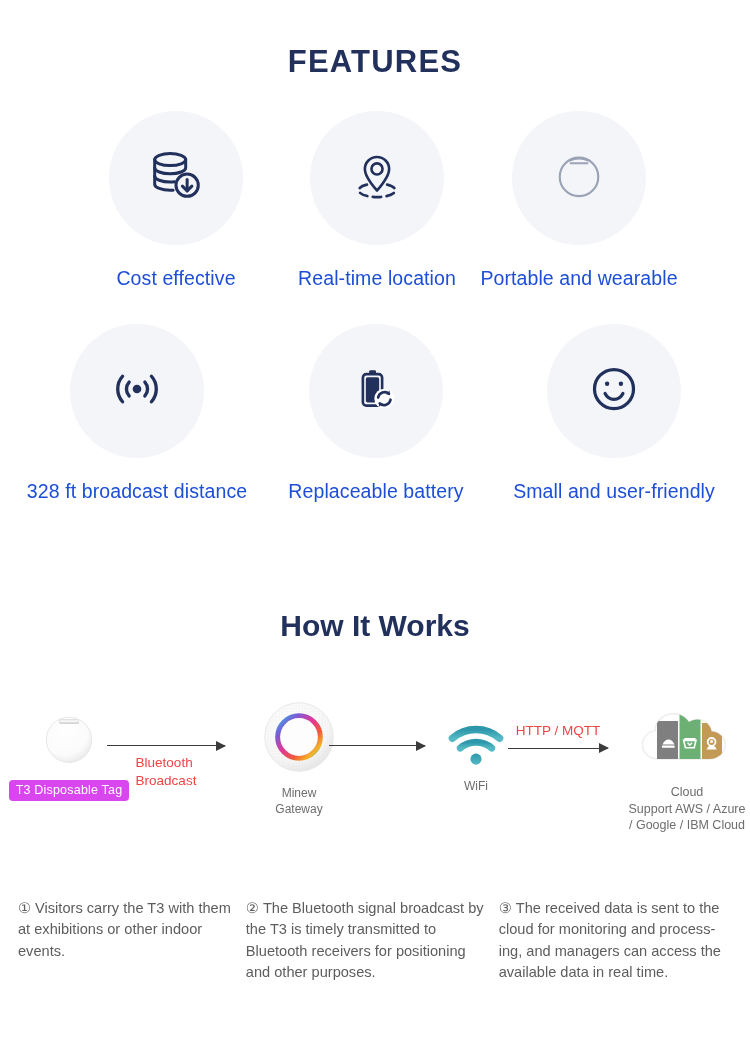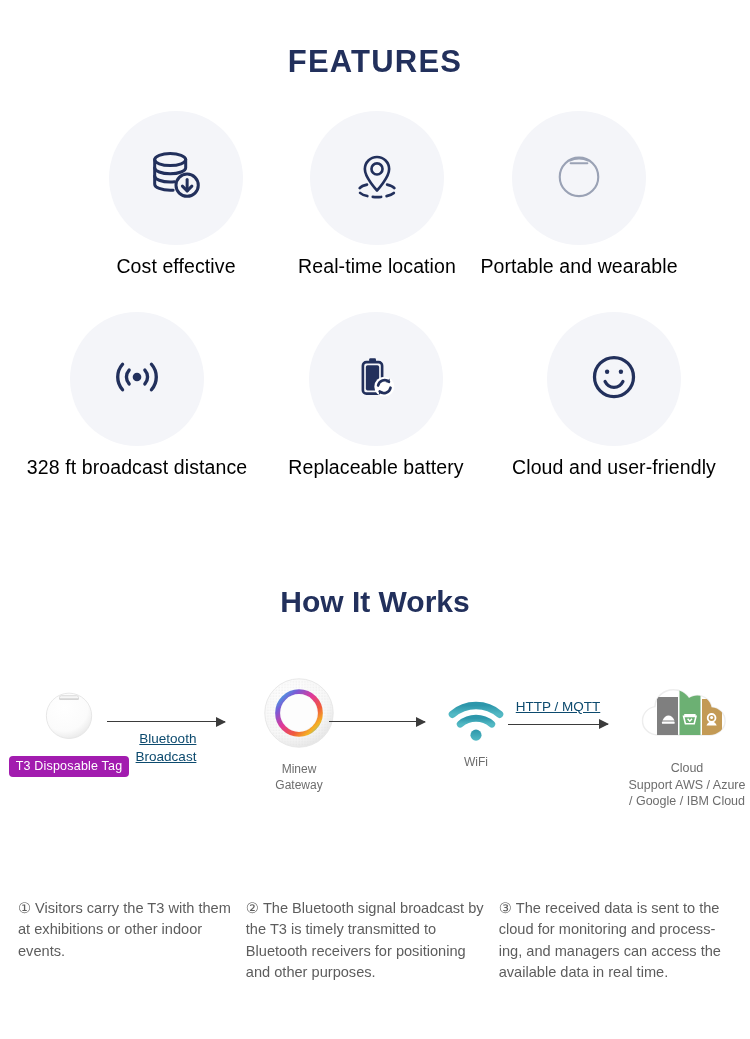--- a/index.html
+++ b/index.html
@@ -49,23 +49,23 @@
   .feat-circle {
     width: 134px;
     height: 134px;
     border-radius: 50%;
     background: #f4f5f9;
     display: flex;
     align-items: center;
     justify-content: center;
   }
   .feat-label {
-    margin-top: 10px;
+    margin-top: 22px;
     font-size: 19.5px;
-    color: #000000;
+    color: #1d4ed8;
     white-space: nowrap;
     letter-spacing: 0.1px;
   }
   .feat-row.row1 .feat-cell:nth-child(1) { width: 200px; }
   .feat-row.row1 .feat-cell:nth-child(2) { width: 202px; text-align: center; }
   .feat-row.row1 .feat-cell:nth-child(3) { width: 202px; }
   .feat-row.row2 { margin-top: 34px; }
   .feat-row.row2 .feat-cell:nth-child(1) { width: 240px; }
   .feat-row.row2 .feat-cell:nth-child(2) { width: 238px; }
   .feat-row.row2 .feat-cell:nth-child(3) { width: 238px; }
@@ -98,21 +98,21 @@
     text-align: center;
     line-height: 1.32;
     margin-top: 7px;
   }
   .flow-caption.tiny { font-size: 12.5px; }
 
   
   .node-tag { left: 14px; top: 10px; width: 110px; }
   .tag-badge {
     margin-top: 9px;
-    background: #a21caf;
+    background: #d946ef;
     color: #ffffff;
     font-size: 12.5px;
     padding: 3px 7px 4px 7px;
     border-radius: 4px;
     white-space: nowrap;
     letter-spacing: 0.2px;
   }
 
   
   .arrow-group {
@@ -131,24 +131,23 @@
     position: absolute;
     right: -1px;
     top: -4.5px;
     width: 0; height: 0;
     border-left: 10px solid #3b3b3b;
     border-top: 5px solid transparent;
     border-bottom: 5px solid transparent;
   }
   .arrow-label {
     font-size: 13.5px;
-    color: #0c4a6e;
-    text-align: right;
+    color: #ef4444;
+    text-align: left;
     line-height: 1.3;
-    text-decoration: underline;
   }
   .arrow-label.below { margin-top: 8px; }
   .arrow-label.above { margin-bottom: 8px; }
 
   .arrow-bt   { left: 107px;  top: 46px; }
   .arrow-gw   { left: 329px;  top: 46px; }
   .arrow-http { left: 508px;  top: 23px; }
 
   .node-gw    { left: 244px; top: 0px;  width: 110px; }
   .node-wifi  { left: 437px; top: 25px; width: 78px;  }
@@ -269,21 +268,21 @@
       <div class="feat-circle">
         <span>
           <svg width="52" height="52" viewBox="0 0 64 64" fill="none" stroke="#22305c" stroke-width="4" stroke-linecap="round" stroke-linejoin="round">
             <circle cx="32" cy="32" r="24"></circle>
             <circle cx="23.5" cy="25.5" r="2.7" fill="#22305c" stroke="none"></circle>
             <circle cx="40.5" cy="25.5" r="2.7" fill="#22305c" stroke="none"></circle>
             <path d="M21 37.5c2.4 4.8 6.4 7.2 11 7.2s8.6-2.4 11-7.2"></path>
           </svg>
         </span>
       </div>
-      <div class="feat-label">Cloud and user-friendly</div>
+      <div class="feat-label">Small and user-friendly</div>
     </div>
 
   </div>
 </div>
 
 <h2 class="hiw-title">How It Works</h2>
 
 <div class="flow">
 
   <div class="flow-node node-tag">

